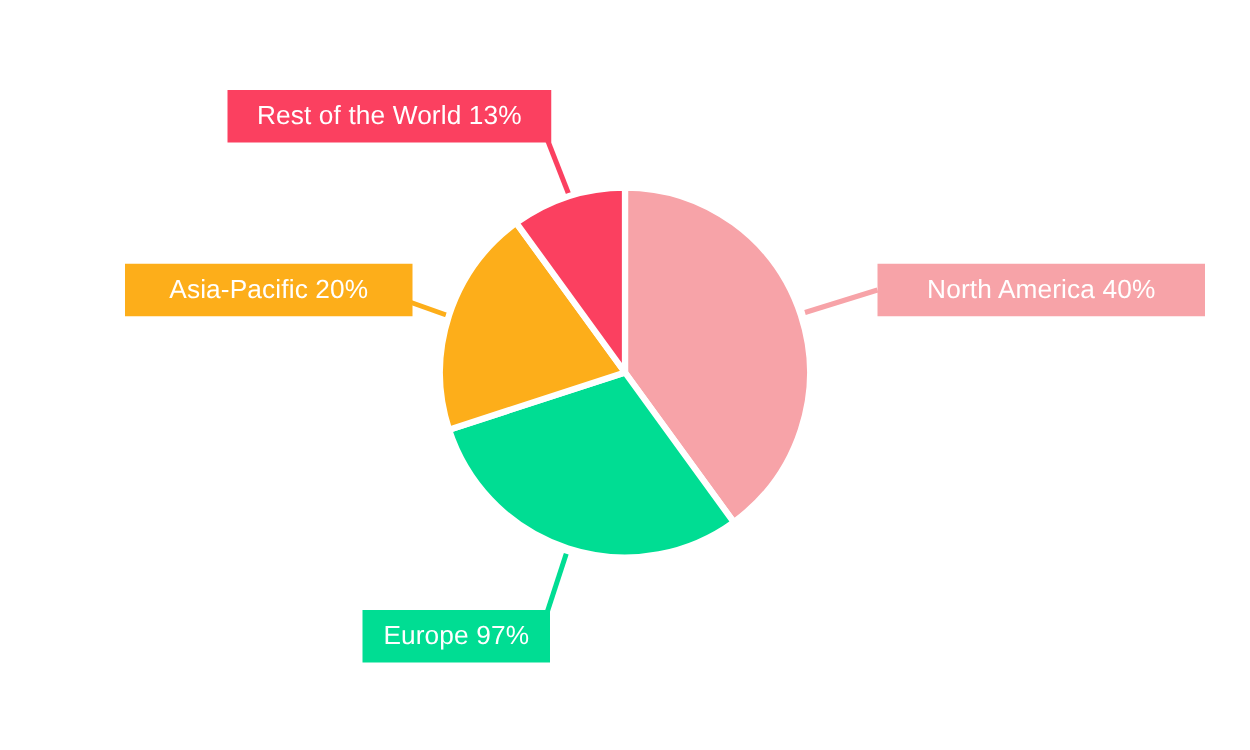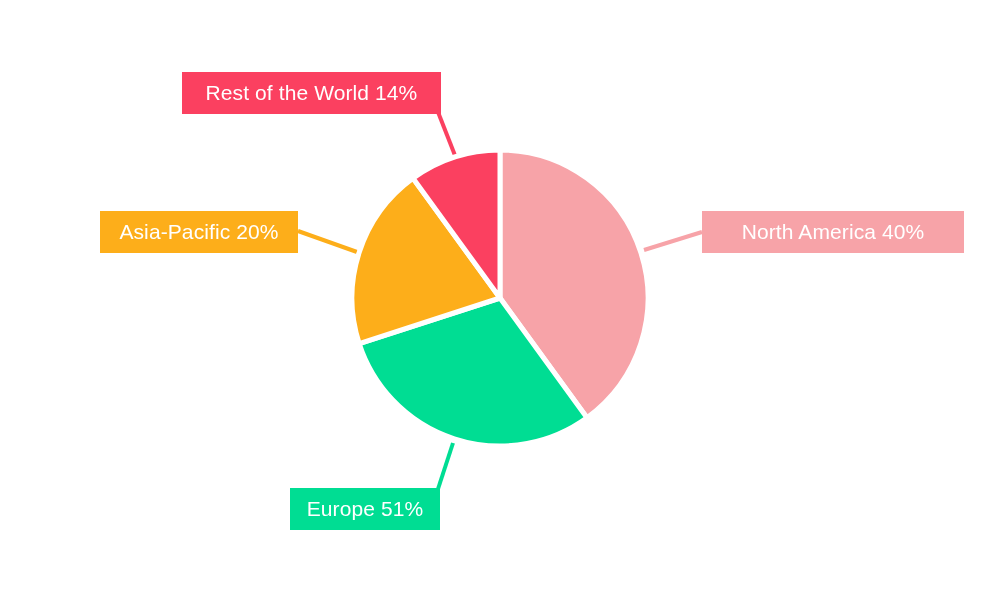--- a/index.html
+++ b/index.html
@@ -47,21 +47,21 @@
     width: 262px;
   }
   #label-europe {
     left: 290px;
     top: 488px;
     width: 150px;
   }
   #label-asia-pacific {
     left: 100px;
     top: 211px;
-    width: 198px;
+    width: 230px;
   }
   #label-rest-of-the-world {
     left: 182px;
     top: 72px;
     width: 259px;
   }
 </style>
 </head>
 <body>
 
@@ -81,24 +81,24 @@
     <path d="M 500 298 L 359.24 343.73 A 148 148 0 0 1 413.01 178.27 Z" fill="#FDAE1A" stroke="#ffffff" stroke-width="5" stroke-linejoin="round"></path>
 
     <path d="M 500 298 L 413.01 178.27 A 148 148 0 0 1 500.00 150.00 Z" fill="#FB4060" stroke="#ffffff" stroke-width="5" stroke-linejoin="round"></path>
   </svg>
 
   <div class="pie-label" id="label-north-america" style="background:#F7A3A8">
     <span>North America 40%</span>
   </div>
 
   <div class="pie-label" id="label-europe" style="background:#00DD93">
-    <span>Europe 51%</span>
+    <span>Europe 97%</span>
   </div>
 
   <div class="pie-label" id="label-asia-pacific" style="background:#FDAE1A">
     <span>Asia-Pacific 20%</span>
   </div>
 
   <div class="pie-label" id="label-rest-of-the-world" style="background:#FB4060">
-    <span>Rest of the World 14%</span>
+    <span>Rest of the World 13%</span>
   </div>
 
 </div>
 
 </body></html>

